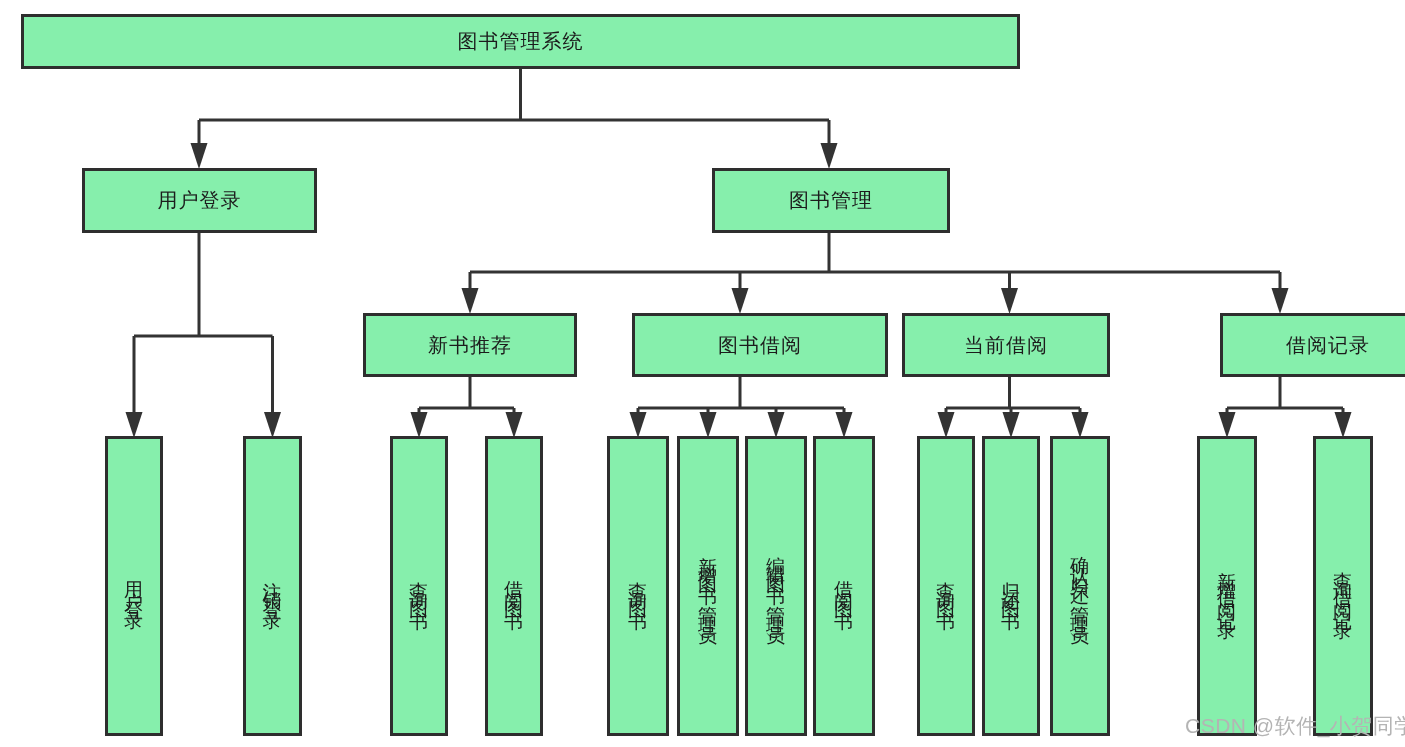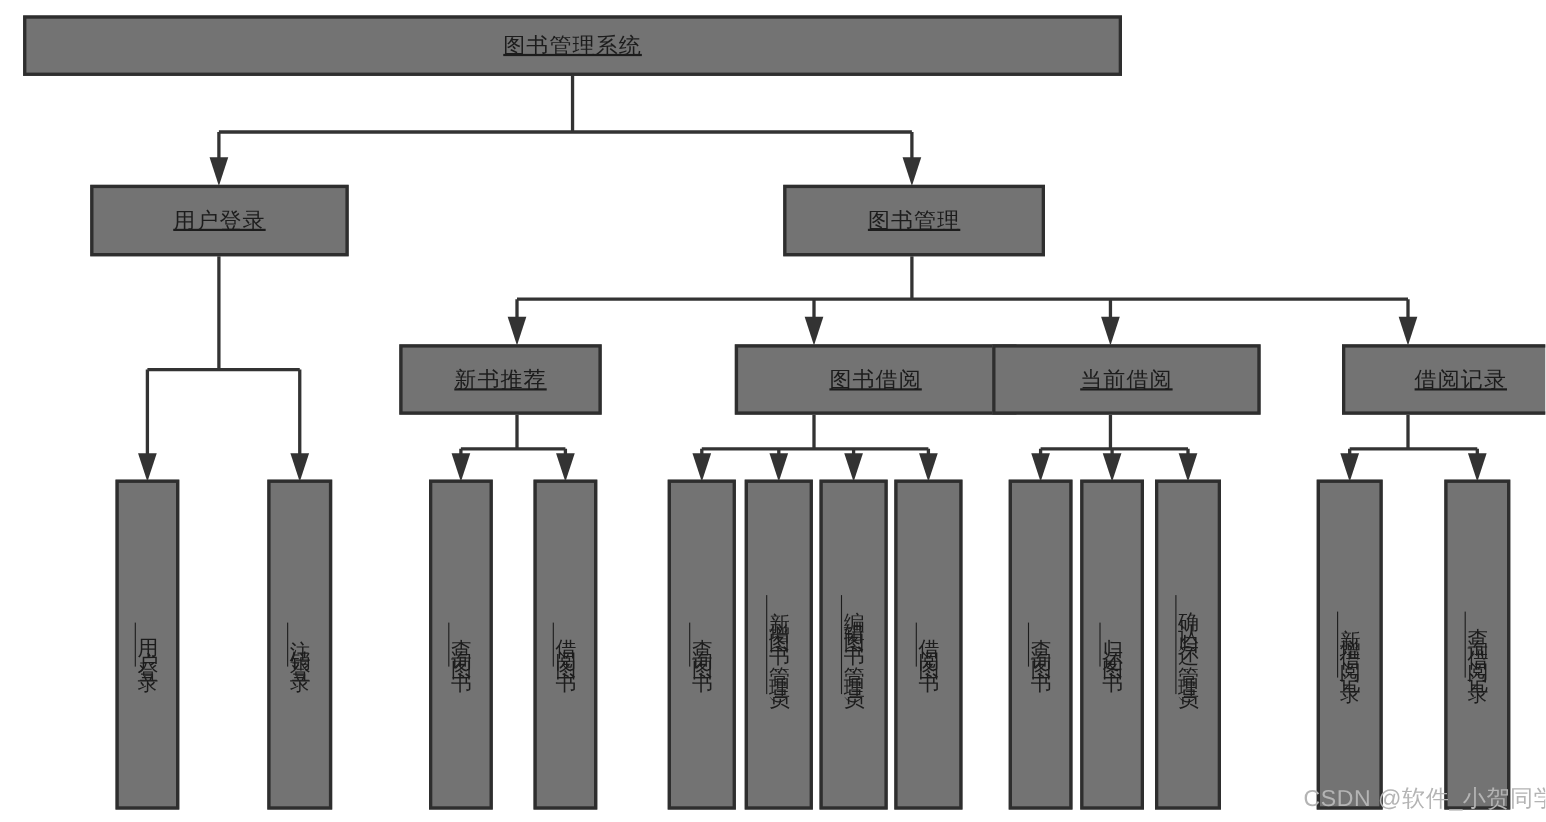--- a/index.html
+++ b/index.html
@@ -18,26 +18,25 @@
     font-family: "Liberation Sans", "DejaVu Sans", sans-serif;
     overflow: hidden;
   }
   svg.wires { position: absolute; left: 0; top: 0; width: 1405px; height: 747px; }
   svg.wires path { stroke: var(--line, #333); stroke-width: 3; fill: none; }
   svg.wires polygon { fill: var(--line, #333); stroke: none; }
   .node {
     position: absolute;
     box-sizing: border-box;
     border: 3px solid var(--box-border, #2e2e2e);
-    background: #737373;
+    background: #86efac;
     color: var(--text, #1c1c1c);
     display: flex;
     align-items: center;
     justify-content: center;
-    text-decoration: underline;
   }
   .node.h { font-size: 20px; letter-spacing: 1px; }
   .node.v span {
     writing-mode: vertical-rl;
     text-orientation: mixed;
     font-size: 19px;
     letter-spacing: 10px;
     line-height: 1;
     white-space: nowrap;
   }
@@ -111,27 +110,27 @@
     <span>图书管理系统</span>
   </div>
 
   <div class="node h" style="left:82px; top:168px; width:235px; height:65px;">
     <span>用户登录</span>
   </div>
   <div class="node h" style="left:712px; top:168px; width:238px; height:65px;">
     <span>图书管理</span>
   </div>
 
-  <div class="node h" style="left:363px; top:313px; width:184px; height:64px;">
+  <div class="node h" style="left:363px; top:313px; width:214px; height:64px;">
     <span>新书推荐</span>
   </div>
-  <div class="node h" style="left:632px; top:313px; width:256px; height:64px;margin-left:36px;">
+  <div class="node h" style="left:632px; top:313px; width:256px; height:64px;">
     <span>图书借阅</span>
   </div>
-  <div class="node h" style="left:902px; top:313px; width:244px; height:64px;">
+  <div class="node h" style="left:902px; top:313px; width:208px; height:64px;">
     <span>当前借阅</span>
   </div>
   <div class="node h" style="left:1172px; top:313px; width:216px; height:64px;margin-left:48px;">
     <span>借阅记录</span>
   </div>
 
   <div class="node v" style="left:105px; top:436px; width:58px; height:300px;">
     <span>用户登录</span>
   </div>
   <div class="node v" style="left:243px; top:436px; width:59px; height:300px;">

